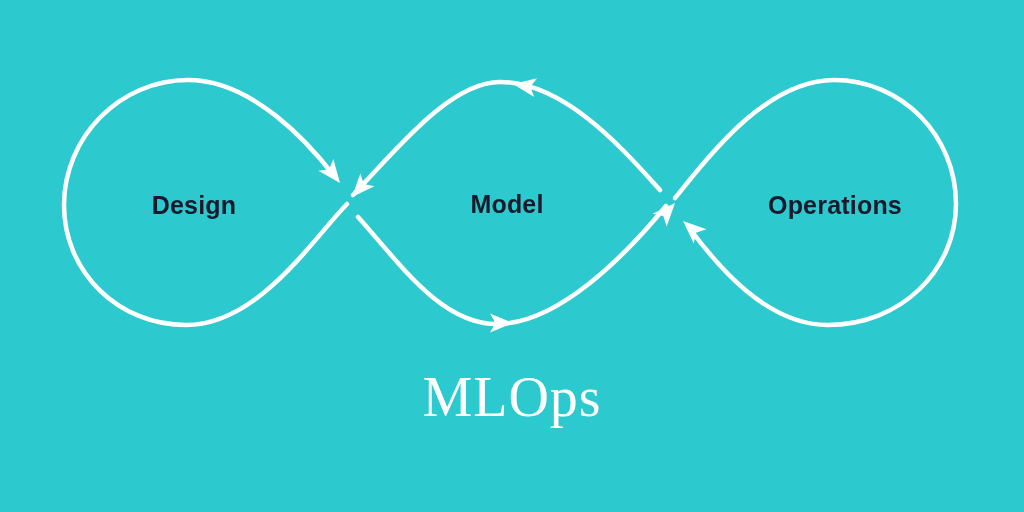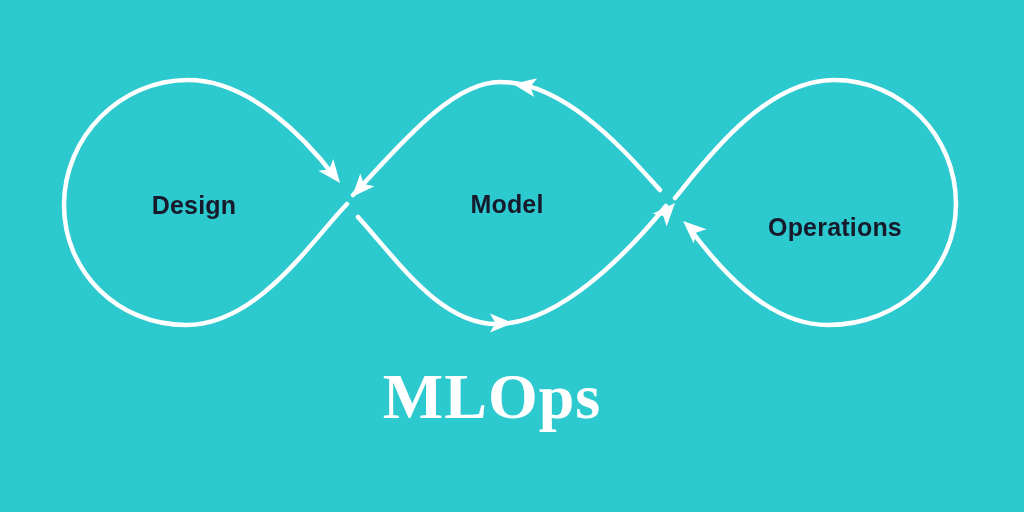--- a/index.html
+++ b/index.html
@@ -33,29 +33,29 @@
     color: var(--label);
     font-weight: bold;
     font-size: 25px;
     line-height: 28px;
     text-align: center;
     letter-spacing: 0.2px;
     white-space: nowrap;
   }
   .label-design    { left: 194px; top: 205px; }
   .label-model     { left: 507px; top: 204px; }
-  .label-operations{ left: 835px; top: 205px; margin-top: 22px; }
+  .label-operations{ left: 835px; top: 205px; }
   .diagram-title {
     position: absolute;
-    left: 492px; top: 397px;
+    left: 512px; top: 397px;
     transform: translate(-50%, -50%);
     color: var(--title);
     font-family: "Liberation Serif", serif;
-    font-weight: bold;
-    font-size: 64px;
+    font-weight: normal;
+    font-size: 56px;
     letter-spacing: 1px;
     white-space: nowrap;
   }
 </style>
 </head>
 <body>
 
 <div class="stage">
 
   <svg class="loops" width="1024" height="512" viewBox="0 0 1024 512">

